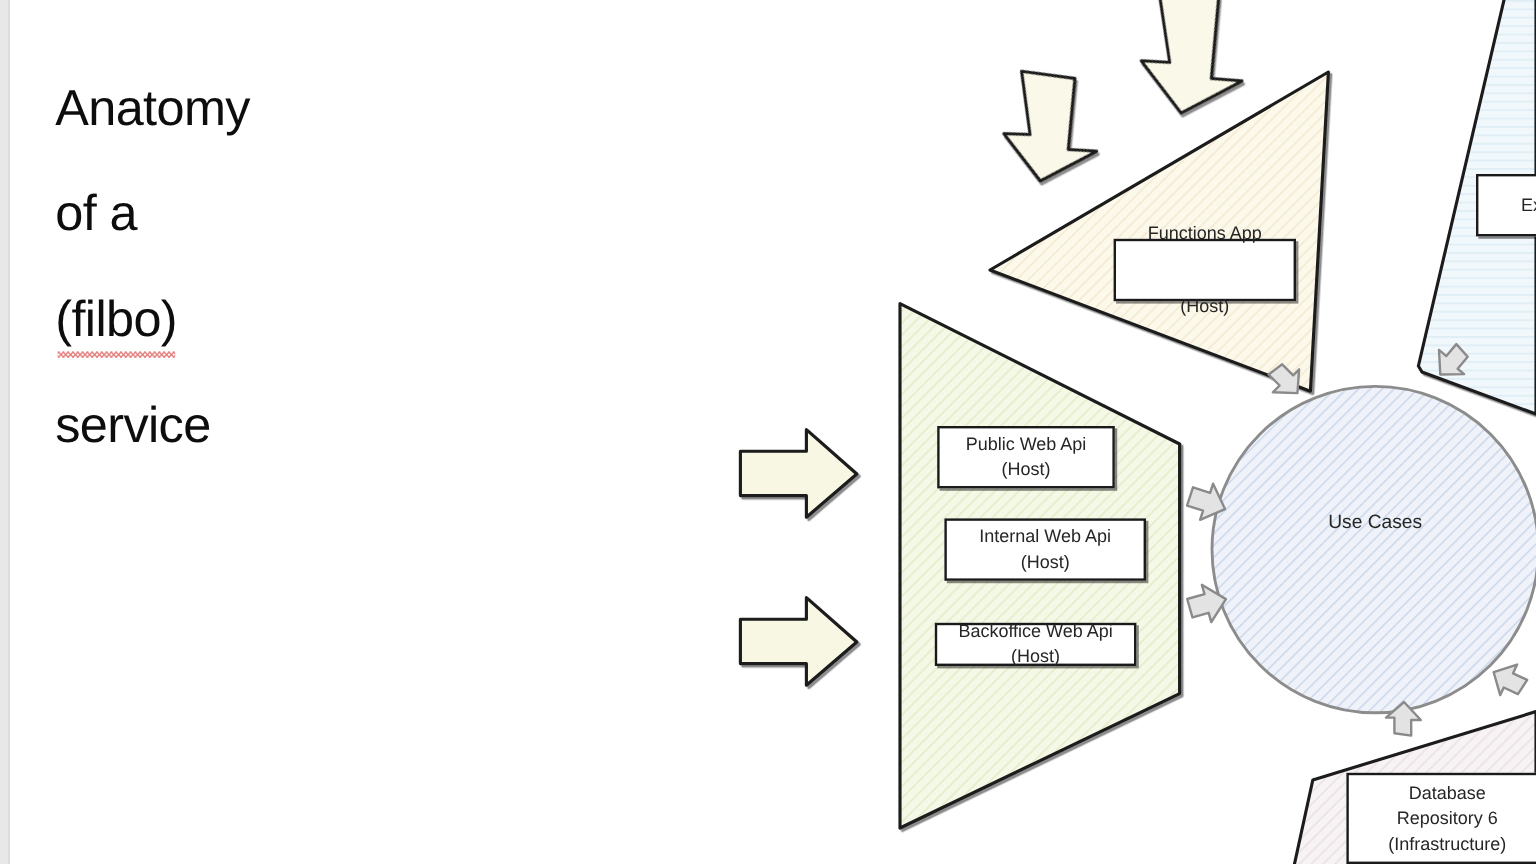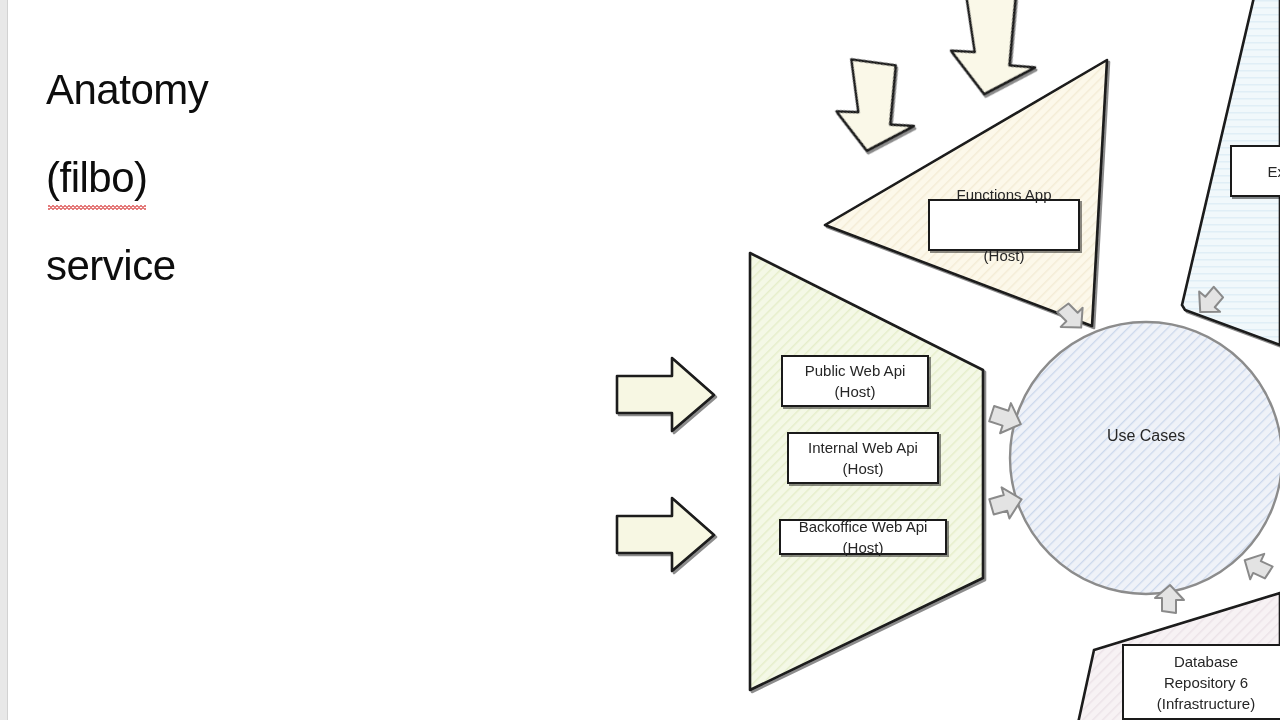--- a/index.html
+++ b/index.html
@@ -92,20 +92,21 @@
 </style>
 </head>
 <body>
 
 <div id="slide">
 
   <div id="left-edge-strip"></div>
 
   <div id="title-block">
     <div class="line">Anatomy</div>
+    <div class="line">of a</div>
     <div class="line">
       <span class="spellcheck">
         <span>(filbo)</span>
         <span class="squiggle"></span>
       </span>
     </div>
     <div class="line">service</div>
   </div>
 
   <div id="diagram">
@@ -193,21 +194,21 @@
     <div class="shape-label" style="left:928px; top:199px; width:152px; height:52px;gap:40px;">
       <span>Functions App</span>
       <span>(Host)</span>
     </div>
 
     <div class="shape-label" style="left:781px; top:355px; width:148px; height:52px;">
       <span>Public Web Api</span>
       <span>(Host)</span>
     </div>
 
-    <div class="shape-label" style="left:787px; top:432px; width:152px; height:52px;">
+    <div class="shape-label" style="left:787px; top:432px; width:168px; height:52px;">
       <span>Internal Web Api</span>
       <span>(Host)</span>
     </div>
 
     <div class="shape-label" style="left:779px; top:519px; width:168px; height:36px;">
       <span>Backoffice Web Api</span>
       <span>(Host)</span>
     </div>
 
     <div class="shape-label" style="left:1230px; top:145px; width:110px; height:52px;">

